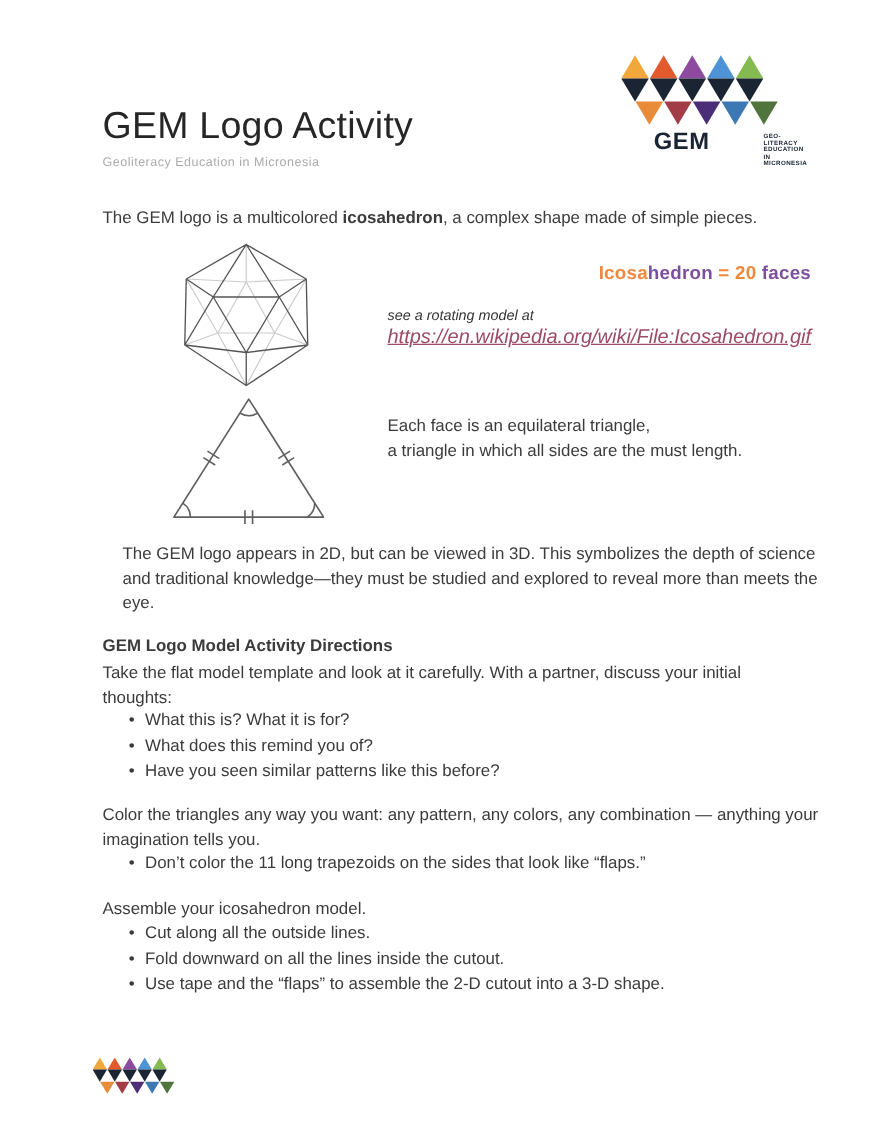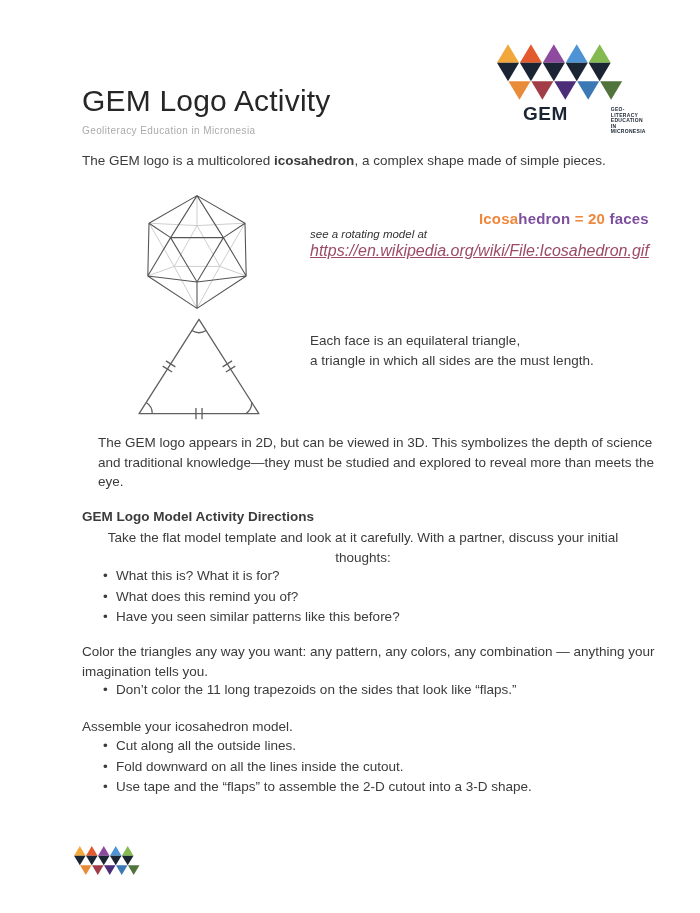--- a/index.html
+++ b/index.html
@@ -14,34 +14,34 @@
   .brand svg{display:block;}
   .wordmark-row{display:flex;align-items:flex-start;margin:5px 0 0 26px;gap:39px;}
   .wordmark{font-size:19px;font-weight:bold;color:#1a2433;letter-spacing:.5px;line-height:18px;}
   .tagline{margin-left:4px;margin-top:2px;}
   .tagline div{font-size:5px;line-height:5.5px;font-weight:bold;color:#1a2433;letter-spacing:.3px;}
   
   .title{left:82px;top:84px;font-size:30px;font-weight:500;color:#262626;letter-spacing:.2px;}
   .subtitle{left:82px;top:125px;font-size:10px;color:#ababab;letter-spacing:.4px;}
   
   .bodytext{font-size:13.5px;line-height:19.5px;color:#3b3b3b;}
-  .intro{left:82px;top:151px;width:580px;}
+  .intro{left:82px;top:164px;width:580px;}
   .b{font-weight:bold;}
   
   .icosa-fig{left:137px;top:192px;}
   .col1{left:310px;top:210px;}
   .headline{font-size:15px;font-weight:bold;letter-spacing:.2px;text-align:right;}
-  .note{font-size:11.5px;font-style:italic;color:#333333;line-height:15px;}
+  .note{margin-top:19px;font-size:11.5px;font-style:italic;color:#333333;line-height:15px;}
   .link{font-size:16px;font-style:italic;text-decoration:underline;line-height:16px;display:inline-block;text-align:center;}
   .tri-fig{left:132px;top:313px;}
   .col2{left:310px;top:331px;}
   
   .p-2d3d{left:82px;top:433px;width:568px;margin-left:16px;}
   .dir-head{left:82px;top:509px;font-size:13.5px;font-weight:bold;}
-  .dir-intro{left:82px;top:528px;width:562px;text-align:center;}
+  .dir-intro{left:82px;top:528px;width:562px;}
   .color-p{left:82px;top:642px;width:580px;}
   .assemble-p{left:82px;top:717px;width:580px;}
   ul.blist{list-style:none;margin:0;padding:0;}
   ul.blist li{display:flex;line-height:20.5px;font-size:13.5px;}
   ul.blist .blt{width:34px;padding-left:21px;box-sizing:border-box;}
   .ul1{left:82px;top:566px;}
   .ul2{left:82px;top:680px;}
   .ul3{left:82px;top:736px;}
   .footer-logo{left:74px;top:846px;}
 </style>

